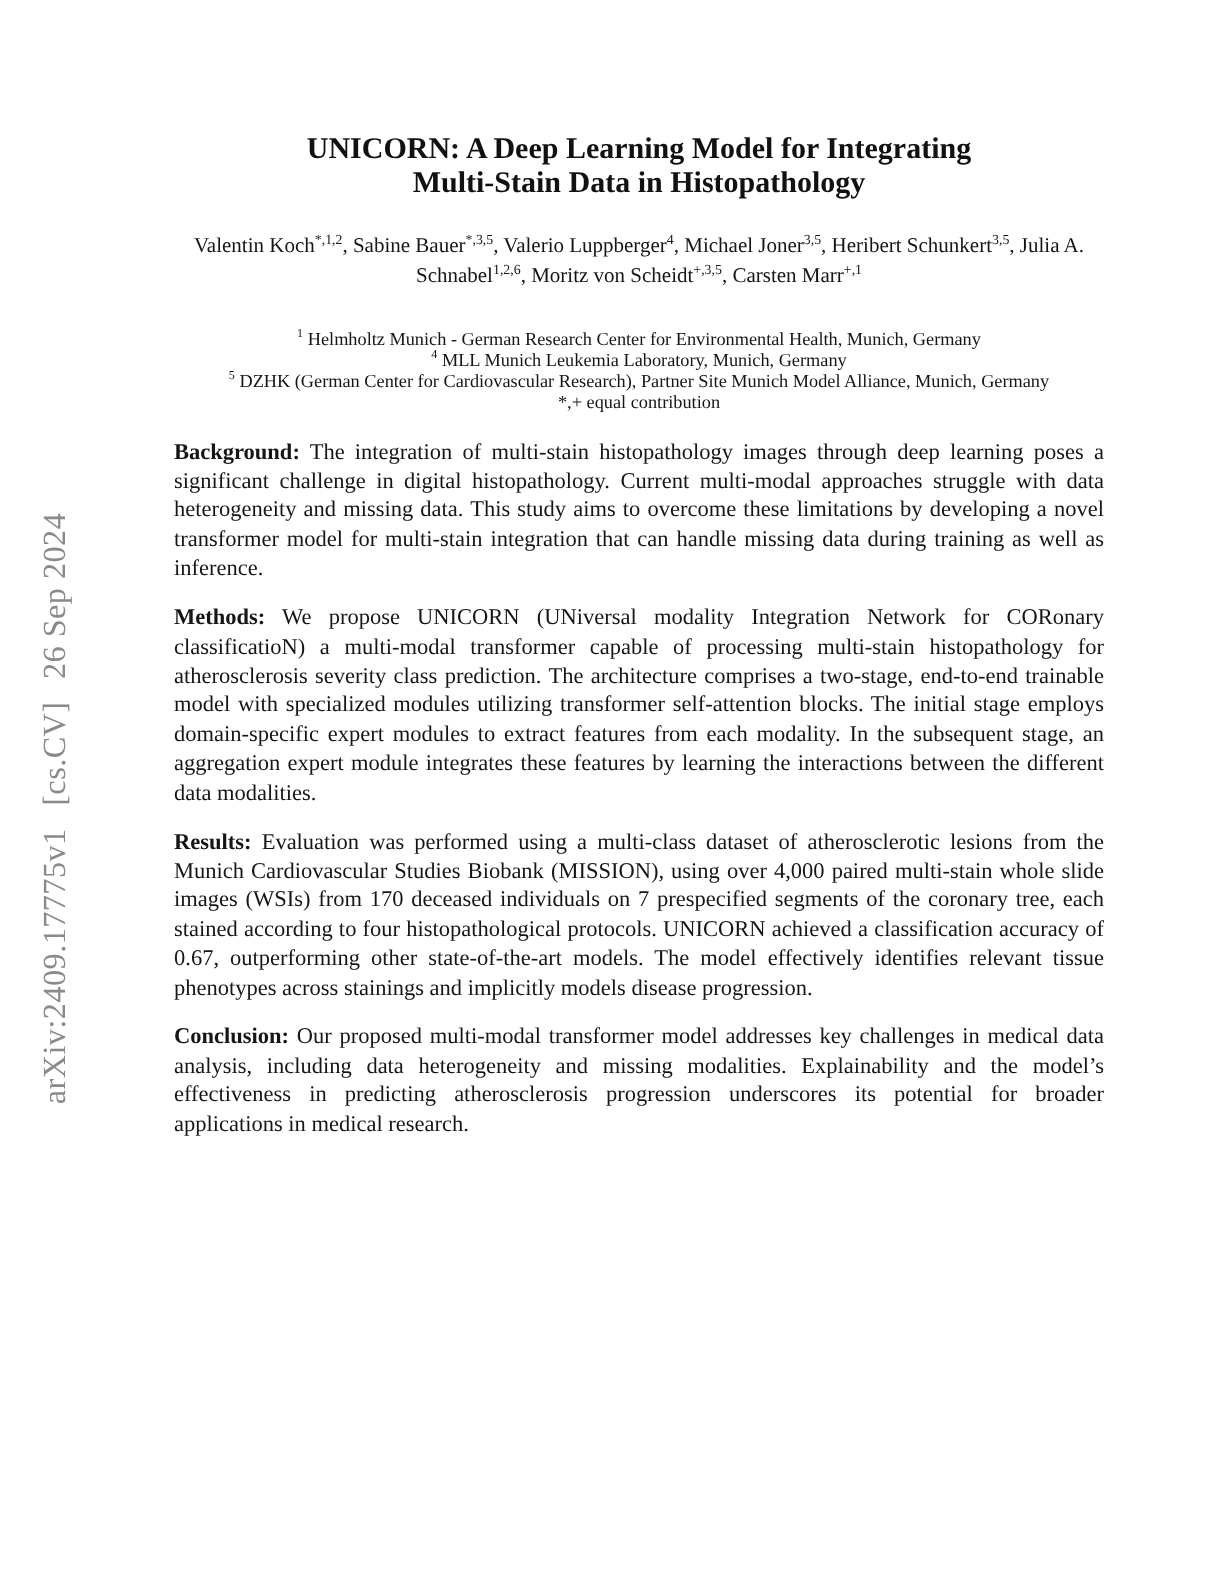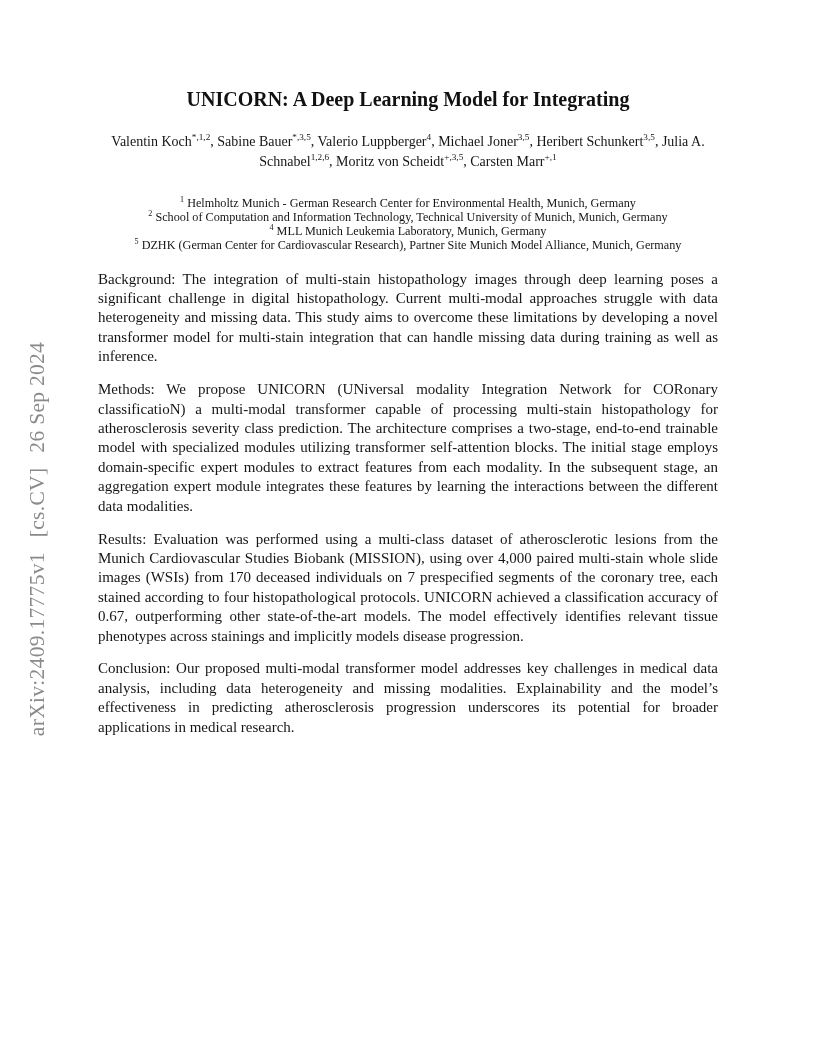--- a/index.html
+++ b/index.html
@@ -31,21 +31,21 @@
     white-space: nowrap;
     color: #8a8a8a;
     font-size: 21.5px;
     letter-spacing: 0.3px;
   }
   .arxiv-strip .seg { margin-right: 15px; }
   .arxiv-strip .seg:last-child { margin-right: 0; }
 
   .content {
     position: absolute;
-    left: 98px;
+    left: 116px;
     top: 88px;
     width: 620px;
   }
   .paper-title {
     margin: 0;
     text-align: center;
     font-size: 20px;
     font-weight: bold;
     line-height: 23px;
     color: #111111;
@@ -81,46 +81,47 @@
     margin-top: 17px;
     font-size: 15px;
     line-height: 19.4px;
     text-align: justify;
     color: #151515;
   }
   .abstract p {
     margin: 0 0 13.5px 0;
   }
   .abstract p:last-child { margin-bottom: 0; }
-  .section-label { font-weight: normal; }
+  .section-label { font-weight: bold; }
 </style>
 </head>
 <body>
 
 <div class="page">
 
   <div class="arxiv-strip">
     <span class="seg">arXiv:2409.17775v1</span><span class="seg">[cs.CV]</span><span class="seg">26 Sep 2024</span>
   </div>
 
   <div class="content">
 
     <h1 class="paper-title">
       <span class="title-line">UNICORN: A Deep Learning Model for Integrating</span>
+      <span class="title-line">Multi-Stain Data in Histopathology</span>
     </h1>
 
     <div class="authors">
       <span><span>Valentin Koch</span><sup>*,1,2</sup><span>, </span></span><span><span>Sabine Bauer</span><sup>*,3,5</sup><span>, </span></span><span><span>Valerio Luppberger</span><sup>4</sup><span>, </span></span><span><span>Michael Joner</span><sup>3,5</sup><span>, </span></span><span><span>Heribert Schunkert</span><sup>3,5</sup><span>, </span></span><span><span>Julia A. Schnabel</span><sup>1,2,6</sup><span>, </span></span><span><span>Moritz von Scheidt</span><sup>+,3,5</sup><span>, </span></span><span><span>Carsten Marr</span><sup>+,1</sup><span></span></span>
     </div>
 
     <div class="affiliations">
       <span class="affil-line"><sup>1</sup> <span>Helmholtz Munich - German Research Center for Environmental Health, Munich, Germany</span></span>
-      <span class="affil-line"><sup>2</sup> <span>School of Computation and Information Technology, Technical University of Munich, Munich, Germany</span></span>
       <span class="affil-line"><sup>4</sup> <span>MLL Munich Leukemia Laboratory, Munich, Germany</span></span>
       <span class="affil-line"><sup>5</sup> <span>DZHK (German Center for Cardiovascular Research), Partner Site Munich Model Alliance, Munich, Germany</span></span>
+      <span class="contribution-note">*,+ equal contribution</span>
     </div>
 
     <div class="abstract">
       <p><span class="section-label">Background:</span> <span>The integration of multi-stain histopathology images through deep learning poses a significant challenge in digital histopathology. Current multi-modal approaches struggle with data heterogeneity and missing data. This study aims to overcome these limitations by developing a novel transformer model for multi-stain integration that can handle missing data during training as well as inference.</span></p>
       <p><span class="section-label">Methods:</span> <span>We propose UNICORN (UNiversal modality Integration Network for CORonary classificatioN) a multi-modal transformer capable of processing multi-stain histopathology for atherosclerosis severity class prediction. The architecture comprises a two-stage, end-to-end trainable model with specialized modules utilizing transformer self-attention blocks. The initial stage employs domain-specific expert modules to extract features from each modality. In the subsequent stage, an aggregation expert module integrates these features by learning the interactions between the different data modalities.</span></p>
       <p><span class="section-label">Results:</span> <span>Evaluation was performed using a multi-class dataset of atherosclerotic lesions from the Munich Cardiovascular Studies Biobank (MISSION), using over 4,000 paired multi-stain whole slide images (WSIs) from 170 deceased individuals on 7 prespecified segments of the coronary tree, each stained according to four histopathological protocols. UNICORN achieved a classification accuracy of 0.67, outperforming other state-of-the-art models. The model effectively identifies relevant tissue phenotypes across stainings and implicitly models disease progression.</span></p>
       <p><span class="section-label">Conclusion:</span> <span>Our proposed multi-modal transformer model addresses key challenges in medical data analysis, including data heterogeneity and missing modalities. Explainability and the model’s effectiveness in predicting atherosclerosis progression underscores its potential for broader applications in medical research.</span></p>
     </div>
 
   </div>

